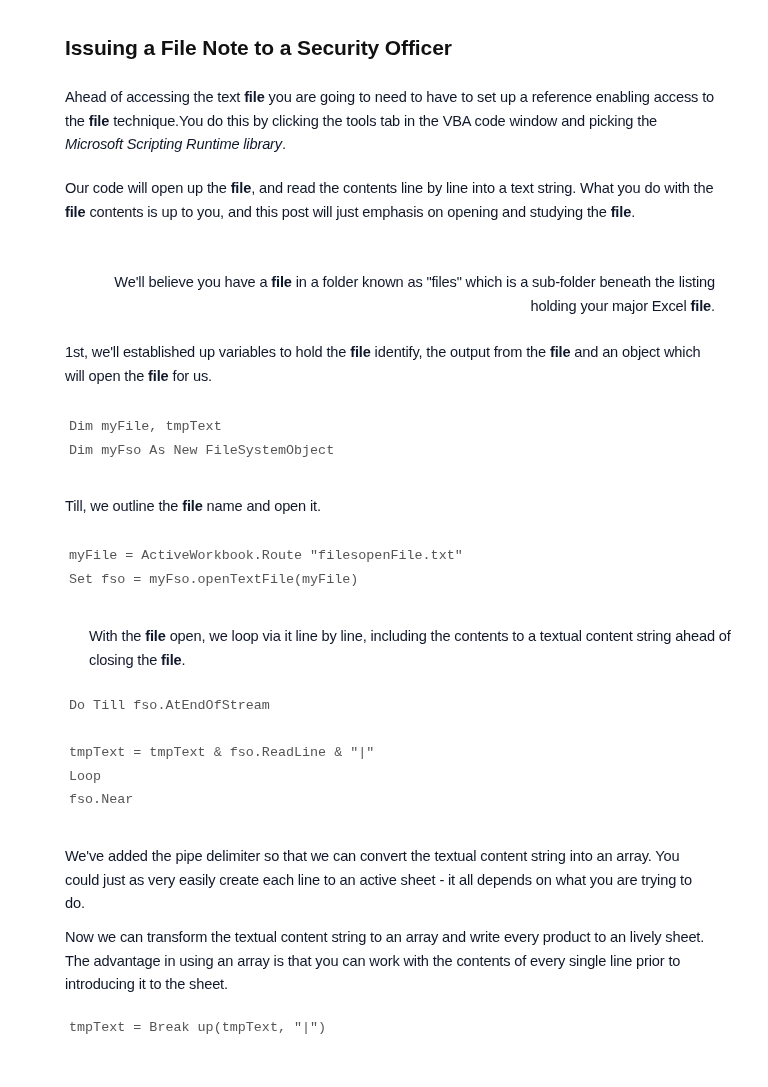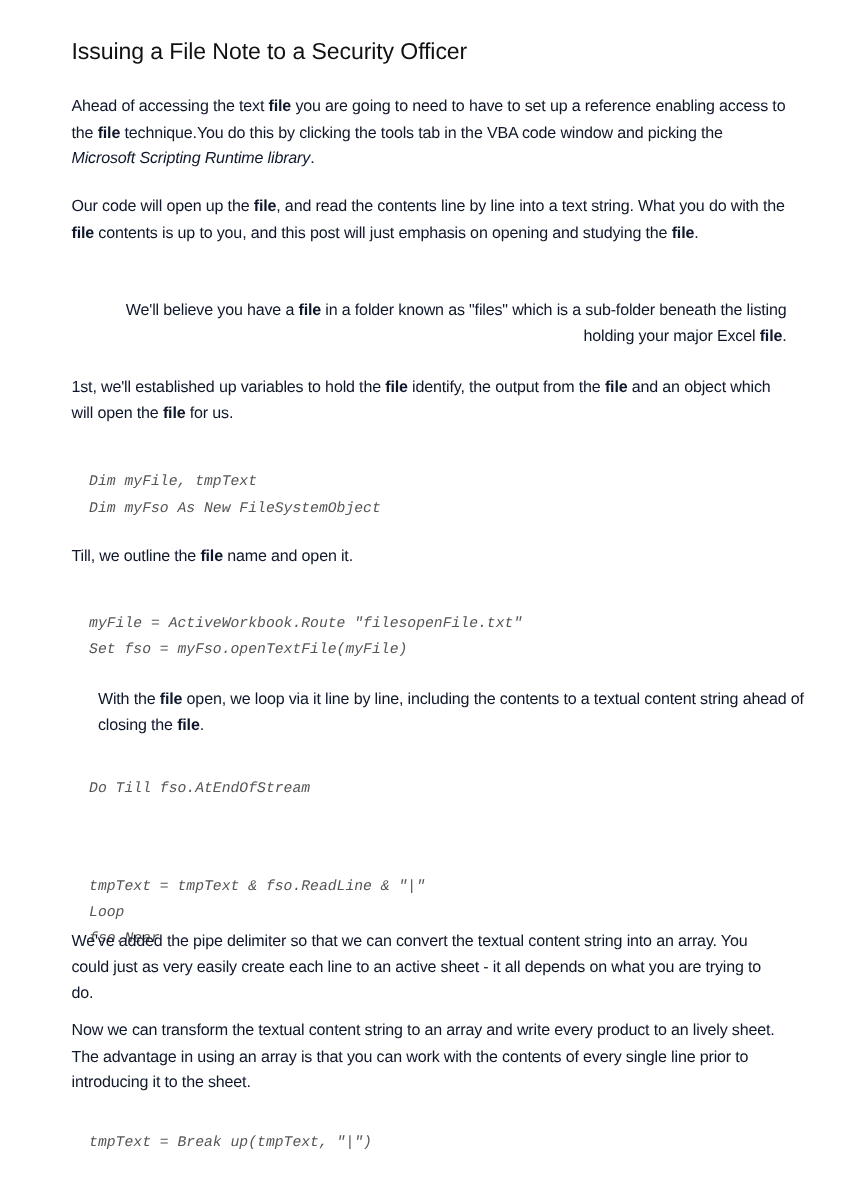--- a/index.html
+++ b/index.html
@@ -1,33 +1,33 @@
 <!DOCTYPE html>
 <html><head>
 <meta charset="utf-8">
 <style>
   html, body { margin: 0; padding: 0; background: #ffffff; }
   body { width: 768px; height: 1087px; position: relative; overflow: hidden; }
   .page { position: absolute; left: 65px; top: 0; width: 650px; }
   .title {
     position: absolute; left: 0; top: 36px;
     font-family: "Liberation Sans", sans-serif; font-size: 21px; color: #111;
-    white-space: nowrap; margin: 0; font-weight: normal; letter-spacing: -0.1px;
+    white-space: nowrap; margin: 0; font-weight: bold; letter-spacing: -0.1px;
   }
   .para {
     position: absolute; left: 0; width: 650px;
     font-family: "Liberation Sans", sans-serif; font-size: 14.6px; line-height: 23.5px;
     color: #0f172a; margin: 0; letter-spacing: -0.15px;
   }
   .para b { font-weight: bold; }
   .para i { font-style: italic; }
   .code {
     position: absolute; left: 0;
     font-family: "Liberation Mono", monospace; font-size: 13.4px; line-height: 23.5px;
-    color: #555555; margin: 16px; white-space: pre; font-style: italic;
+    color: #555555; margin: 4px; white-space: pre;
   }
 </style>
 </head>
 <body>
 
 <div class="page">
   <h1 class="title">Issuing a File Note to a Security Officer</h1>
 
   <p class="para" style="top:86px;"><span>Ahead of accessing the text </span><b>file</b><span> you are going to need to have to set up a reference enabling access to the </span><b>file</b><span> technique.You do this by clicking the tools tab in the VBA code window and picking the </span><i>Microsoft Scripting Runtime library</i><span>.</span></p>
   <p class="para" style="top:177px;"><span>Our code will open up the </span><b>file</b><span>, and read the contents line by line into a text string. What you do with the </span><b>file</b><span> contents is up to you, and this post will just emphasis on opening and studying the </span><b>file</b><span>.</span></p>
@@ -39,21 +39,21 @@
 
   <p class="para" style="top:495px;"><span>Till, we outline the </span><b>file</b><span> name and open it.</span></p>
 
   <pre class="code" style="top:540px;">myFile = ActiveWorkbook.Route "filesopenFile.txt"
 Set fso = myFso.openTextFile(myFile)</pre>
 
   <p class="para" style="top:625px;margin-left:24px;"><span>With the </span><b>file</b><span> open, we loop via it line by line, including the contents to a textual content string ahead of closing the </span><b>file</b><span>.</span></p>
 
   <pre class="code" style="top:690px;">Do Till fso.AtEndOfStream</pre>
 
-  <pre class="code" style="top:779px;">tmpText = tmpText &amp; fso.ReadLine &amp; "|"
+  <pre class="code" style="top:737px;">tmpText = tmpText &amp; fso.ReadLine &amp; "|"
 Loop
 fso.Near</pre>
 
   <p class="para" style="top:845px;"><span>We've added the pipe delimiter so that we can convert the textual content string into an array. You could just as very easily create each line to an active sheet - it all depends on what you are trying to do.</span></p>
   <p class="para" style="top:926px;"><span>Now we can transform the textual content string to an array and write every product to an lively sheet. The advantage in using an array is that you can work with the contents of every single line prior to introducing it to the sheet.</span></p>
 
   <pre class="code" style="top:1012px;">tmpText = Break up(tmpText, "|")</pre>
 </div>
 
 </body></html>

